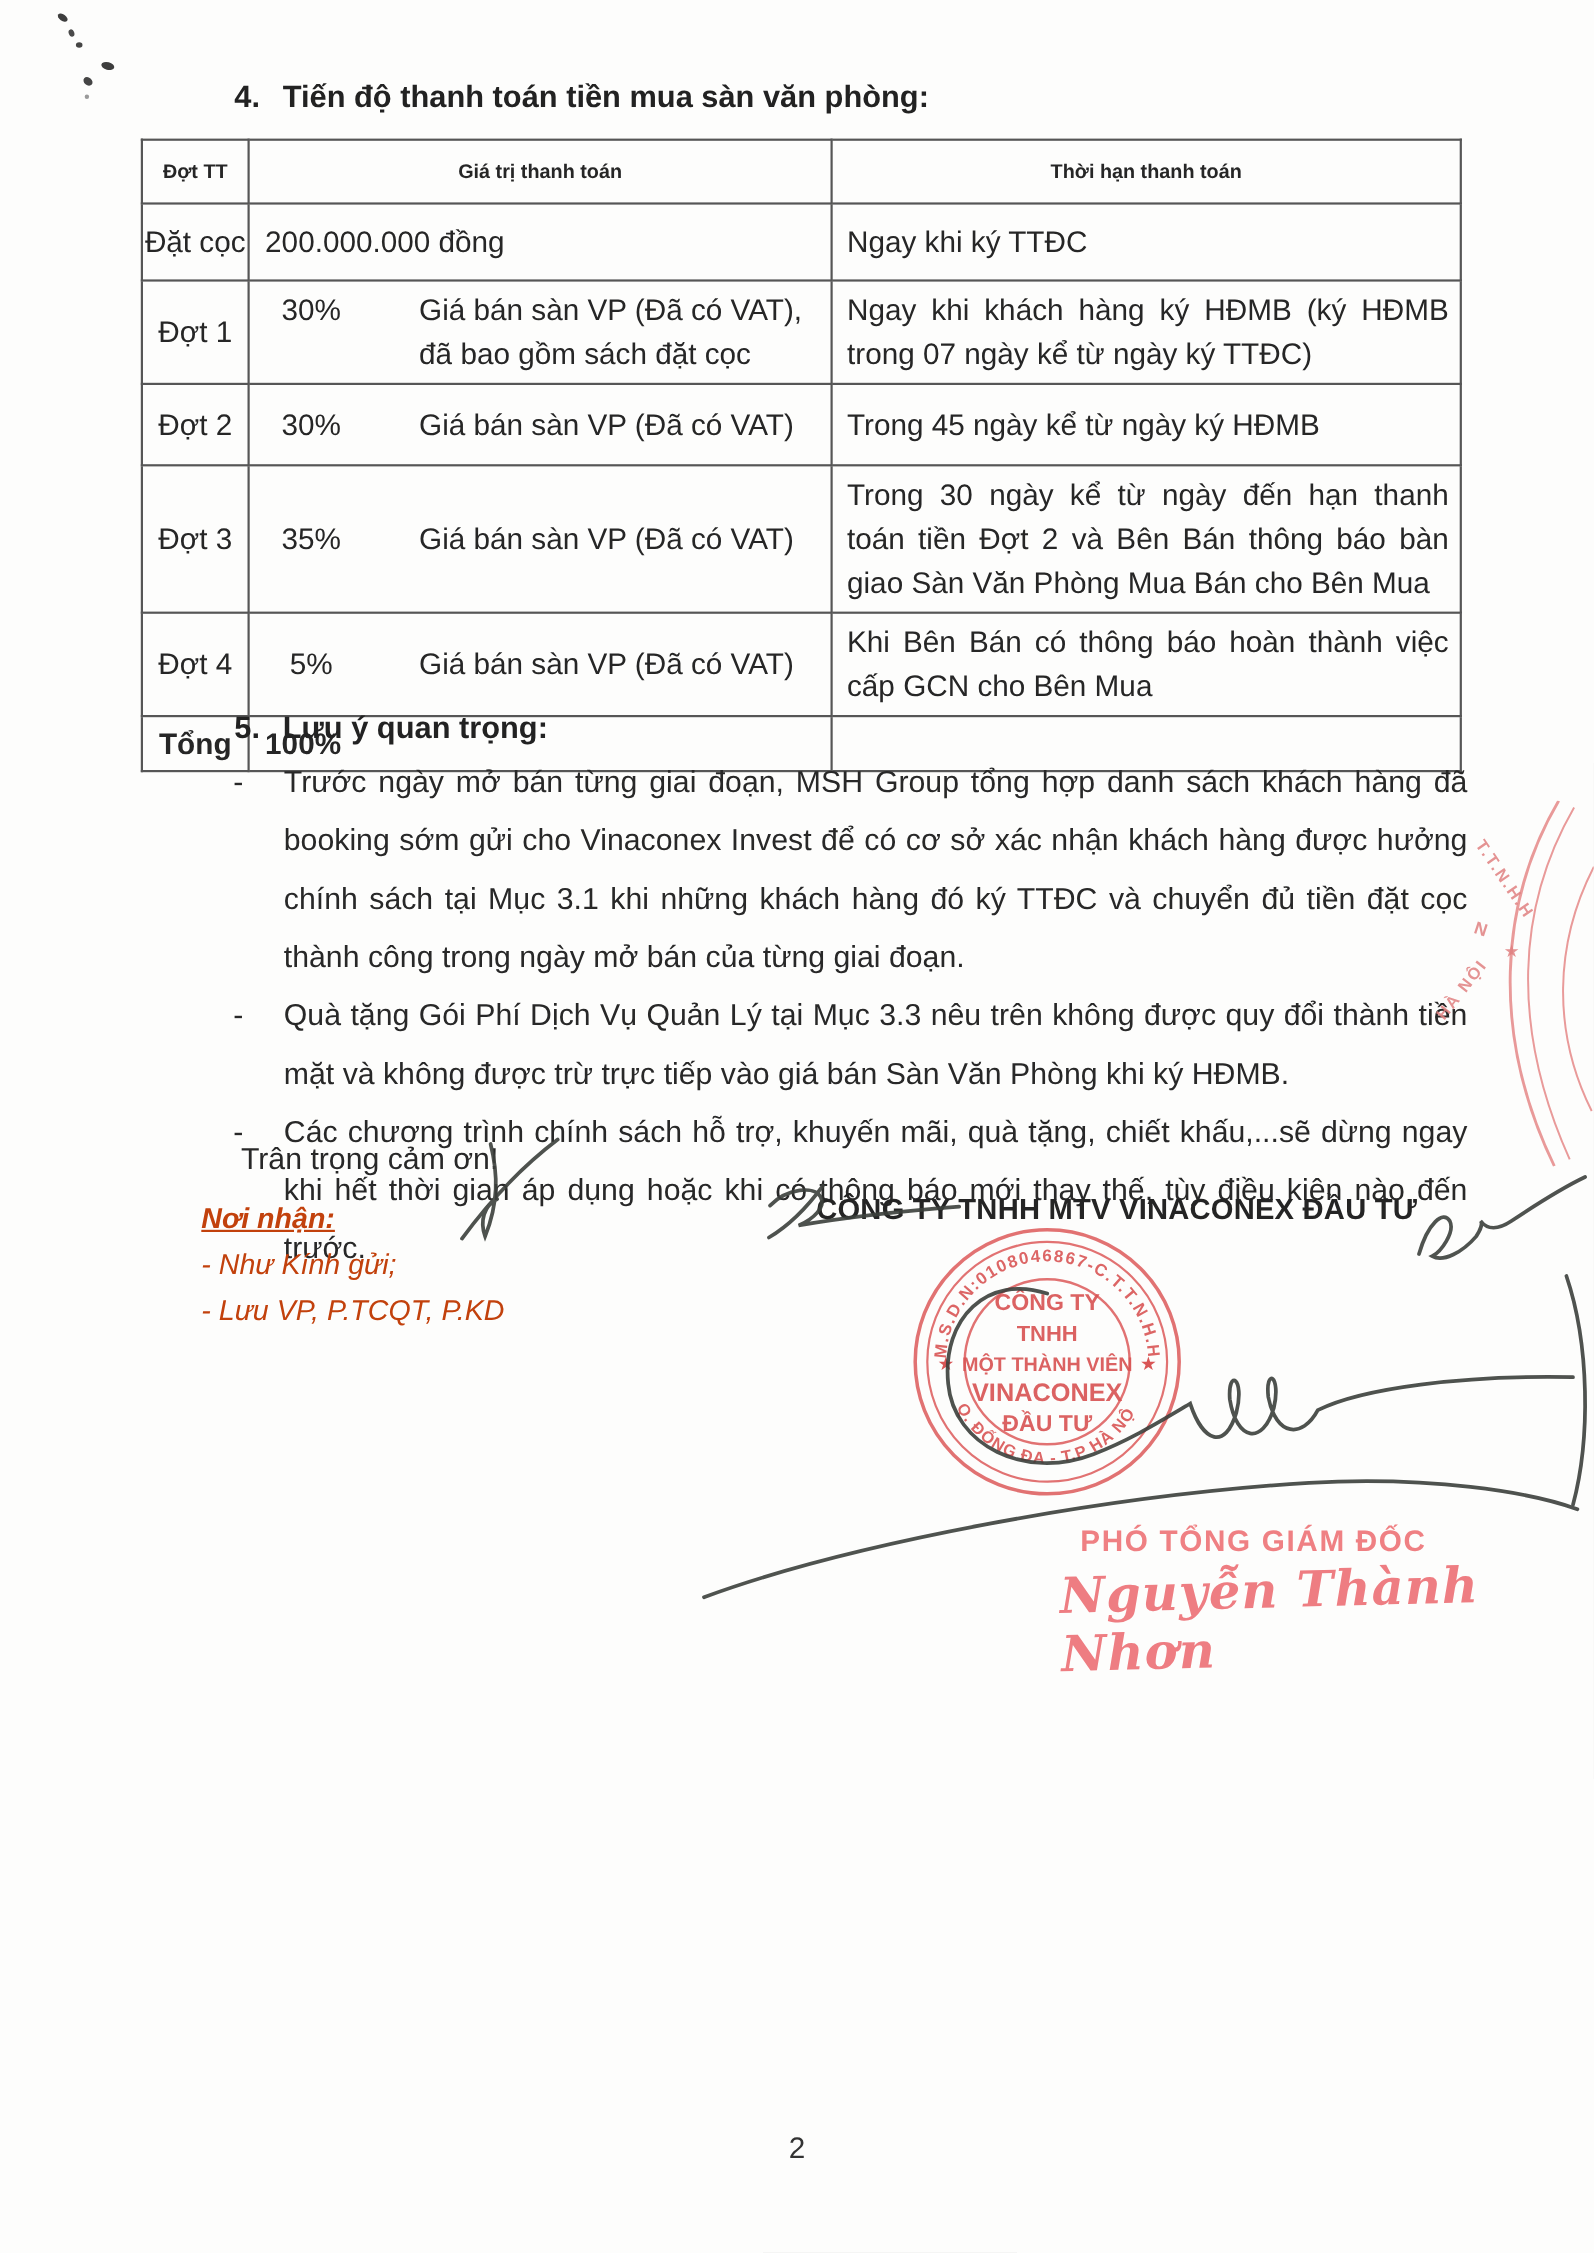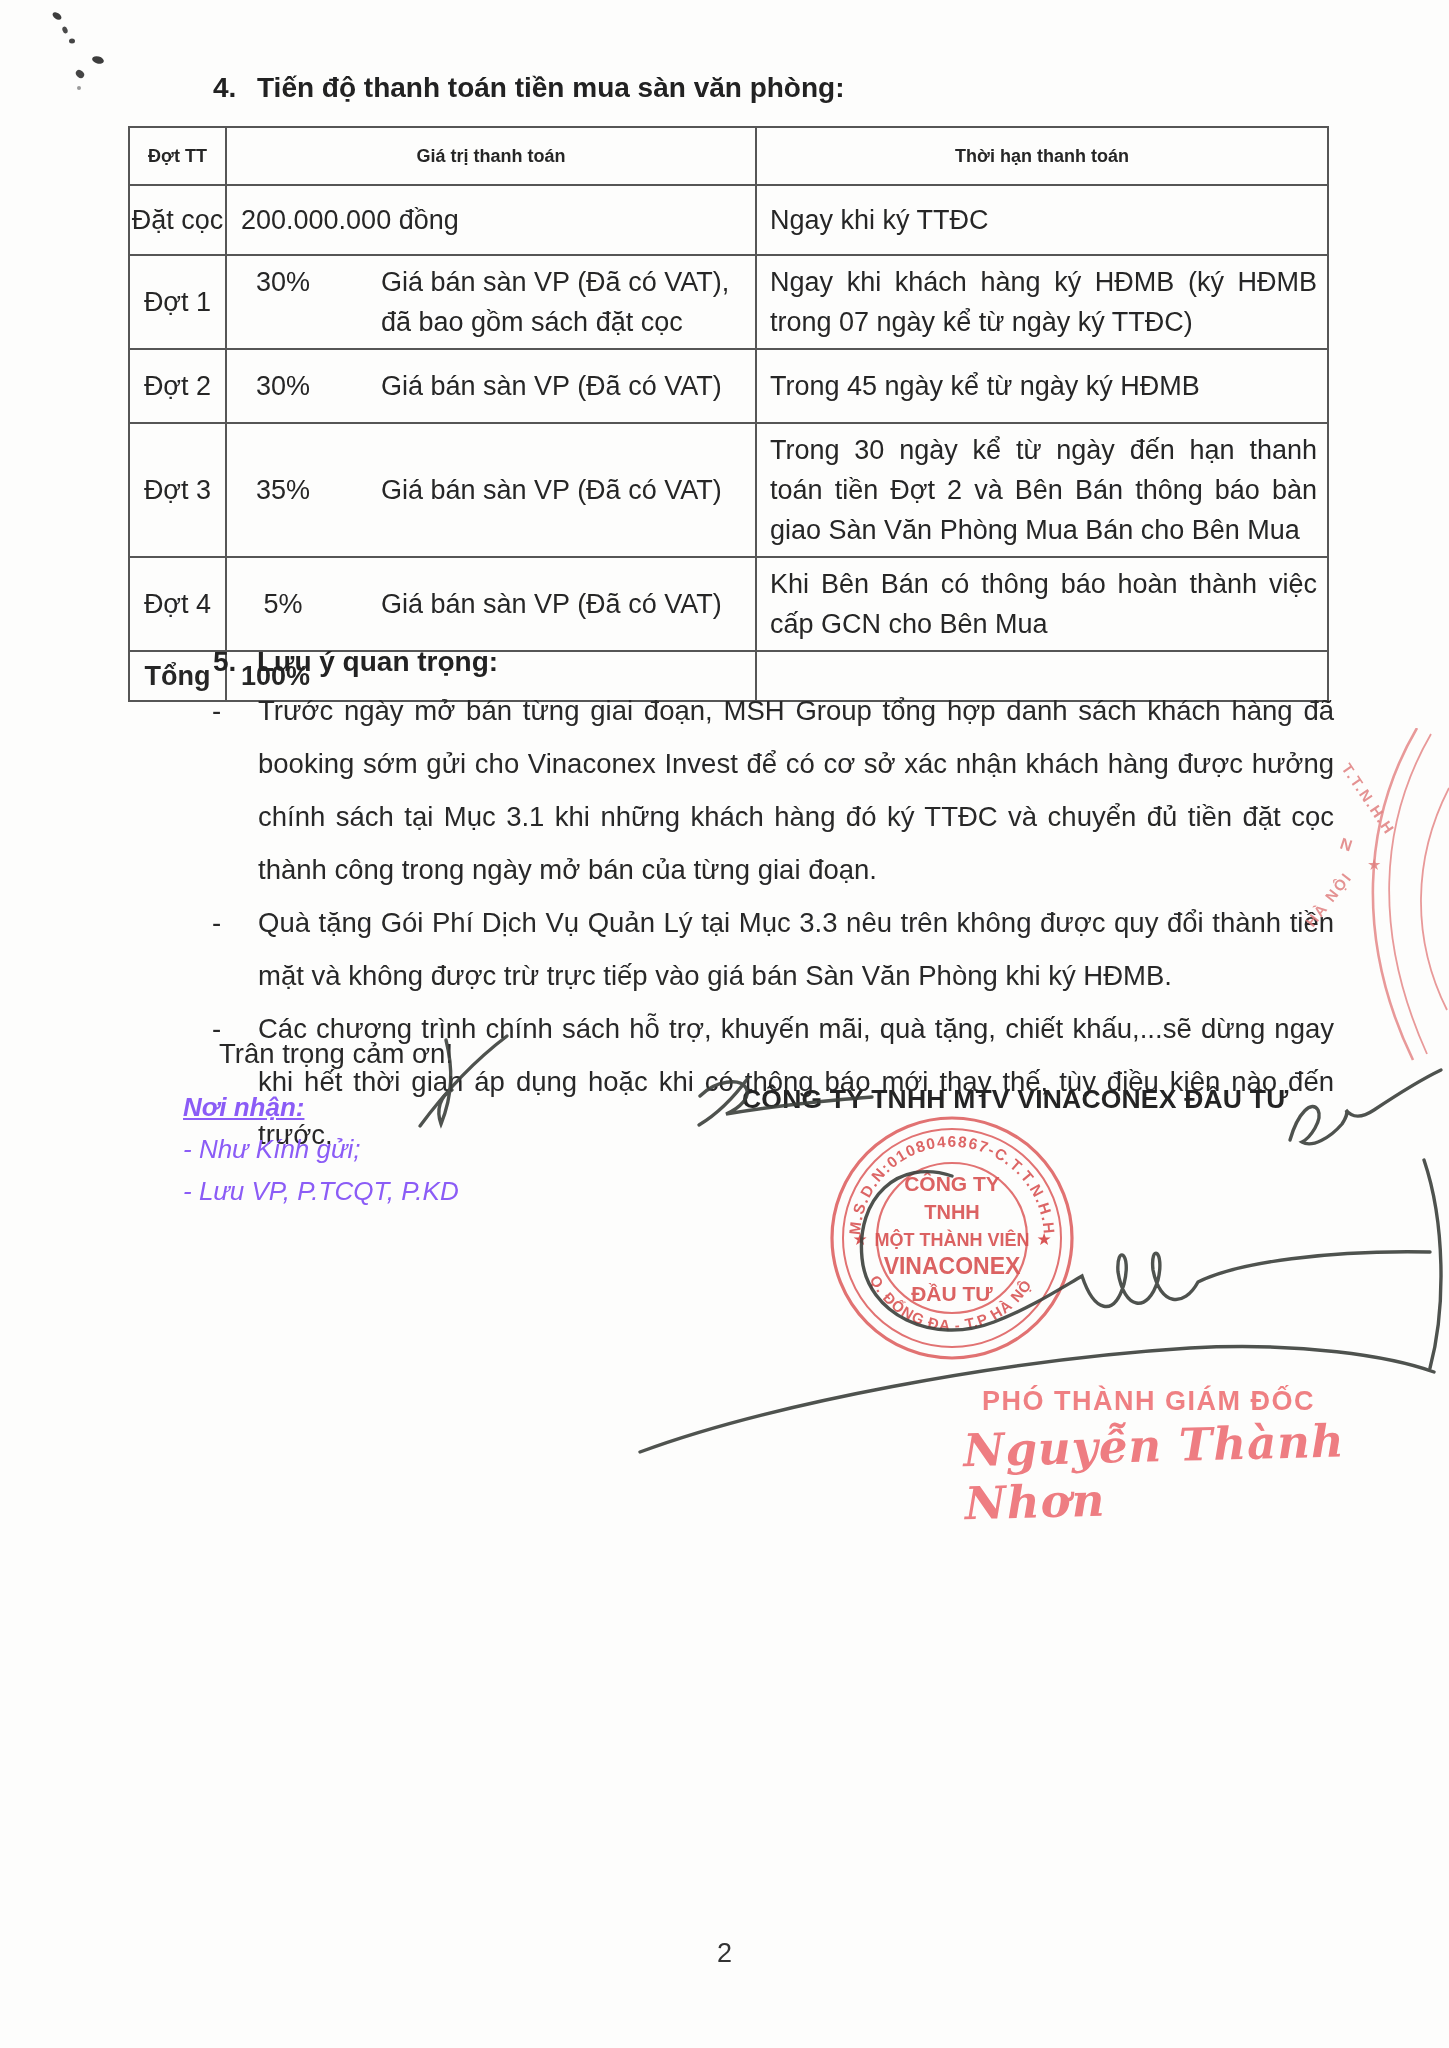--- a/index.html
+++ b/index.html
@@ -36,21 +36,21 @@
   .bold { font-weight:bold; }
 
   
   .bullets { position:absolute; left:212px; top:684px; width:1122px; font-size:27.5px; line-height:53px; }
   .bullet { display:flex; }
   .bullet .dash { width:46px; flex:none; }
   .bullet p { margin:0; flex:1; text-align:justify; }
 
   .thanks { position:absolute; left:219px; top:1038px; font-size:27.5px; }
 
-  .recipients { position:absolute; left:183px; top:1086px; font-size:26px; font-style:italic; line-height:42px; color:#8b5cf6; }
+  .recipients { position:absolute; left:183px; top:1086px; font-size:26px; font-style:italic; line-height:42px; color:#c2410c; }
   .rec-head { font-weight:bold; text-decoration:underline; }
 
   .company { position:absolute; left:742px; top:1084px; font-size:26.5px; font-weight:bold; color:#242424; letter-spacing:0.2px; }
 
   .sig-title { position:absolute; left:982px; top:1386px; font-size:27px; font-weight:bold; color:#ef8083; letter-spacing:1.5px; }
   .sig-name {
     position:absolute; left:964px; top:1418px; font-size:45px; font-weight:bold; font-style:italic;
     font-family:"DejaVu Serif","Liberation Serif",serif; color:#ee7d82; transform:rotate(-1.5deg);
     letter-spacing:1px;
   }
@@ -215,21 +215,21 @@
       <path d="M 144,60 C 108,130 106,210 142,282" stroke-width="1.8"></path>
     </g>
     <g fill="#e08080" font-weight="bold" opacity="0.85">
       <text x="36" y="40" font-size="15" letter-spacing="2" transform="rotate(56 36 40)">T.T.N.H.H</text>
       <text x="34" y="120" font-size="16" transform="rotate(18 34 120)">N</text>
       <text x="62" y="142" font-size="16">★</text>
       <text x="8" y="200" font-size="15" letter-spacing="2" transform="rotate(-52 8 200)">HÀ NỘI</text>
     </g>
   </svg>
 
-  <div class="sig-title">PHÓ THÀNH GIÁM ĐỐC</div>
+  <div class="sig-title">PHÓ TỔNG GIÁM ĐỐC</div>
   <div class="sig-name">Nguyễn Thành Nhơn</div>
 
   <svg class="ink-svg" width="1449" height="2048" viewBox="0 0 1449 2048">
     <g stroke="#3c403c" stroke-width="3.4" fill="none" stroke-linecap="round" opacity="0.9">
 
       <path d="M 420,1126 C 448,1088 478,1058 507,1036"></path>
       <path d="M 446,1040 C 453,1068 453,1094 441,1124 C 436,1110 440,1096 452,1090"></path>
 
       <path d="M 700,1096 C 716,1080 740,1078 746,1088 C 751,1097 740,1108 726,1114 C 762,1108 806,1102 872,1097"></path>
       <path d="M 748,1078 C 732,1100 714,1116 699,1125"></path>

